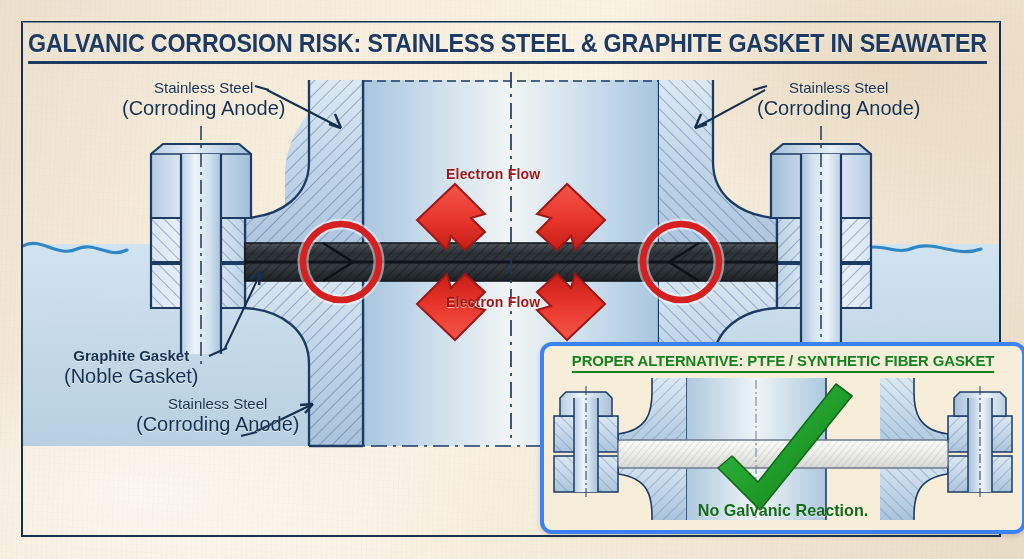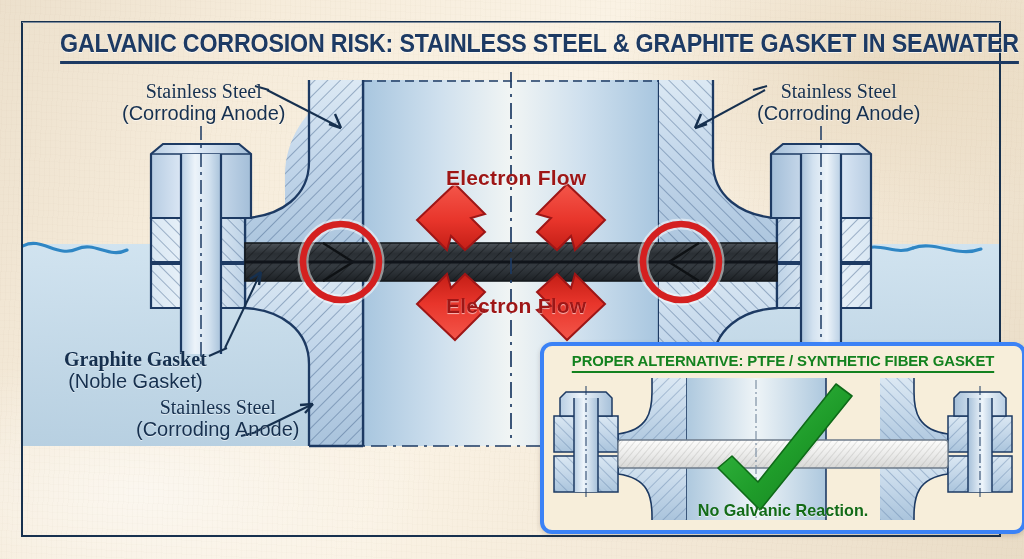--- a/index.html
+++ b/index.html
@@ -25,49 +25,49 @@
   }
 
   
   .frame{position:absolute;left:21px;top:21px;width:980px;height:516px;
     border:2px solid #17314f;box-sizing:border-box;}
   .frame:after{content:"";position:absolute;inset:-1px;
     box-shadow:0 1px 0 rgba(255,255,255,.45) inset;}
 
   
   .title-wrap{position:absolute;left:24px;top:26px;width:966px;height:40px;
-    display:flex;align-items:center;justify-content:flex-start;}
+    display:flex;align-items:center;justify-content:center;}
   .title{
     font-family:"Liberation Sans Narrow","Liberation Sans",sans-serif;
     font-weight:bold;font-size:25px;letter-spacing:-.2px;
     color:#1d3a63;
     transform:scaleX(.93);transform-origin:center;
     text-shadow:0 1px 0 rgba(255,255,255,.7);
     border-bottom:3px solid #1d3a63;padding-bottom:3px;white-space:nowrap;
   }
 
   
   .draw{position:absolute;left:23px;top:66px;width:976px;height:468px;}
   .draw svg{display:block;}
 
   
   .lbl{position:absolute;color:#16304f;line-height:1.12;
      text-shadow:0 1px 0 rgba(255,255,255,.55);white-space:nowrap;}
-  .lbl .l1{font-size:20px;font-family:Liberation Serif, serif;}
+  .lbl .l1{font-size:15px;}
   .lbl .l2{font-size:20px;}
   .lbl.bold .l1{font-weight:bold;}
   .lbl.ctr{text-align:center;}
 
   #lbl-ss-tl{left:122px;top:80px;text-align:center;}
   #lbl-ss-tr{left:757px;top:80px;text-align:center;}
   #lbl-gg{left:64px;top:348px;text-align:center;}
   #lbl-ss-bl{left:136px;top:396px;text-align:center;}
 
   
-  .eflow{position:absolute;font-weight:bold;font-size:21px;color:#9e1616;
+  .eflow{position:absolute;font-weight:bold;font-size:14px;color:#9e1616;
     text-shadow:0 1px 1px rgba(255,255,255,.65);white-space:nowrap;
     font-family:"Liberation Sans",sans-serif;letter-spacing:.2px;}
   #eflow-top{left:446px;top:166px;}
   #eflow-bot{left:446px;top:294px;}
 
   
   .inset{position:absolute;left:540px;top:342px;width:478px;height:184px;
     border:4px solid #3b82f6;border-radius:12px;overflow:hidden;
     background:#f7eeda;box-shadow:0 2px 5px rgba(60,40,20,.18);}
   .inset-title{position:absolute;left:0;top:6px;width:478px;text-align:center;}

